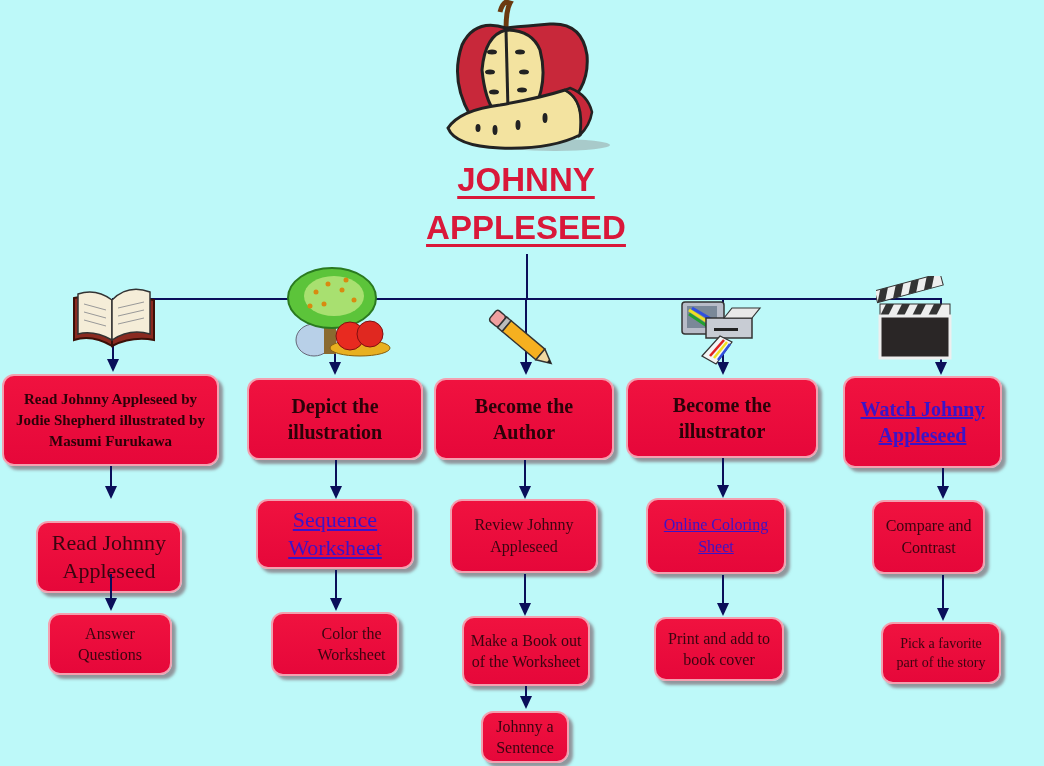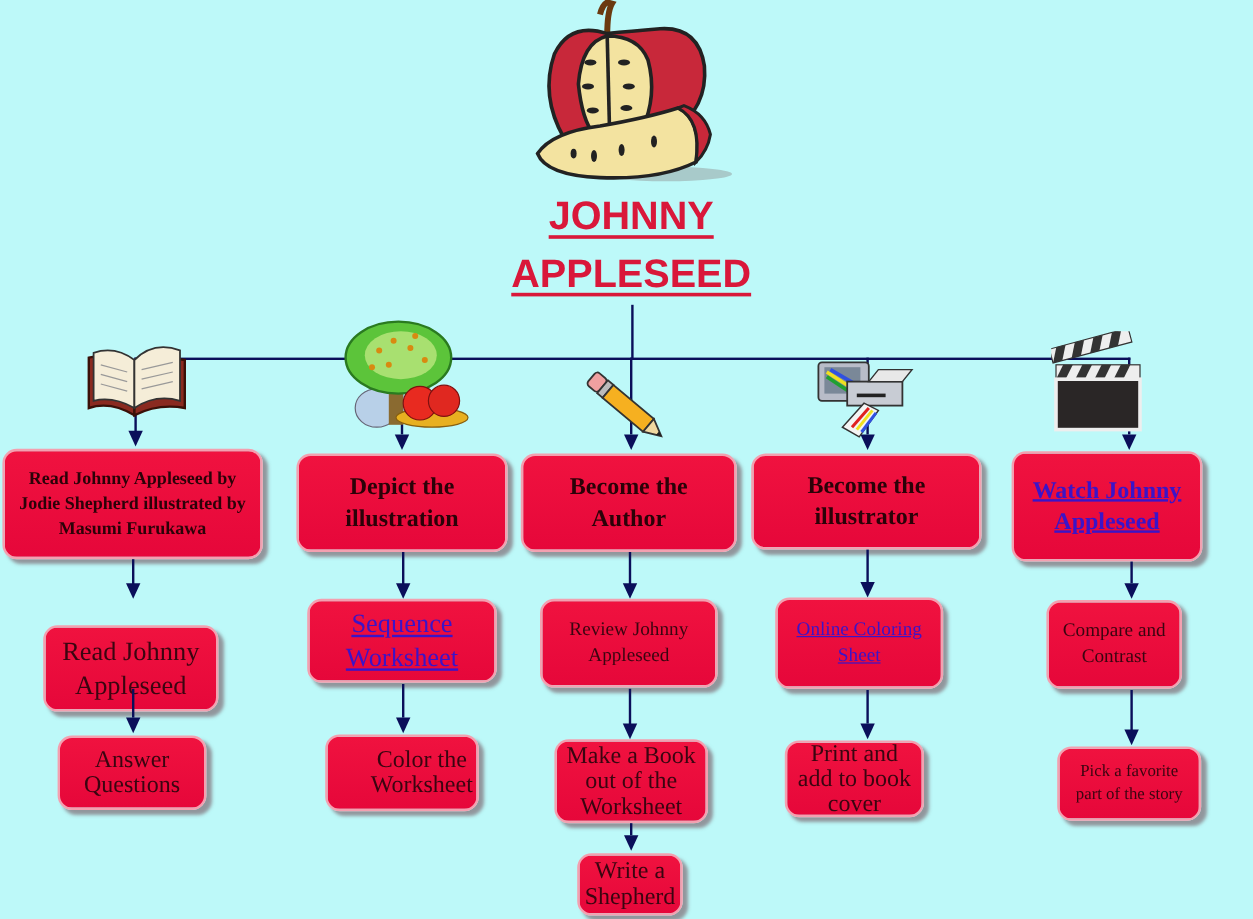--- a/index.html
+++ b/index.html
@@ -25,21 +25,21 @@
     box-shadow:4px 4px 3px rgba(110,70,80,0.55);
     display:flex; align-items:center; justify-content:center;
     text-align:center; color:#3a0510; padding:2px 6px;
   }
   .box span { display:block; }
   .b-main { font-weight:bold; font-size:20px; line-height:26px; color:#2b0208; }
   .b-main.small { font-size:15px; line-height:21px; }
   .link { color:#3b14c8; text-decoration:underline; }
   .b-mid { font-size:16px; line-height:22px; }
   .b-mid.big { font-size:22px; line-height:28px; }
-  .b-low { font-size:20px; line-height:21px; }
+  .b-low { font-size:16px; line-height:21px; }
   .b-low.tiny { font-size:14px; line-height:19px; }
   .vline { position:absolute; width:1.5px; background:#0a0f5a; }
   .hline { position:absolute; height:1.5px; background:#0a0f5a; }
   .arrow {
     position:absolute; width:0; height:0;
     border-left:6px solid transparent; border-right:6px solid transparent;
     border-top:13px solid #0a0f5a; margin-left:-6px;
   }
   svg { display:block; }
 </style>
@@ -215,34 +215,34 @@
   <span class="b-mid">Review Johnny Appleseed</span>
 </div>
 <div class="vline" style="left:524px;top:574px;height:30px;"></div>
 <div class="arrow" style="left:525px;top:603px;"></div>
 <div class="box" style="left:462px;top:616px;width:128px;height:70px;">
   <span class="b-low">Make a Book out of the Worksheet</span>
 </div>
 <div class="vline" style="left:525px;top:686px;height:10px;"></div>
 <div class="arrow" style="left:526px;top:696px;"></div>
 <div class="box" style="left:481px;top:711px;width:88px;height:52px;">
-  <span class="b-low">Write a Shepherd</span>
+  <span class="b-low">Johnny a Sentence</span>
 </div>
 
 <div class="box" style="left:626px;top:378px;width:192px;height:80px;justify-content:center;">
   <span class="b-main">Become the illustrator</span>
 </div>
 <div class="vline" style="left:722px;top:458px;height:28px;"></div>
 <div class="arrow" style="left:723px;top:485px;"></div>
 <div class="box" style="left:646px;top:498px;width:140px;height:76px;">
   <span class="b-mid link">Online Coloring Sheet</span>
 </div>
 <div class="vline" style="left:722px;top:575px;height:28px;"></div>
 <div class="arrow" style="left:723px;top:603px;"></div>
-<div class="box" style="left:654px;top:617px;width:116px;height:64px;">
+<div class="box" style="left:654px;top:617px;width:130px;height:64px;">
   <span class="b-low">Print and add to book cover</span>
 </div>
 
 <div class="box" style="left:843px;top:376px;width:159px;height:92px;">
   <span class="b-main link">Watch Johnny Appleseed</span>
 </div>
 <div class="vline" style="left:942px;top:468px;height:18px;"></div>
 <div class="arrow" style="left:943px;top:486px;"></div>
 <div class="box" style="left:872px;top:500px;width:113px;height:74px;">
   <span class="b-mid">Compare and Contrast</span>

